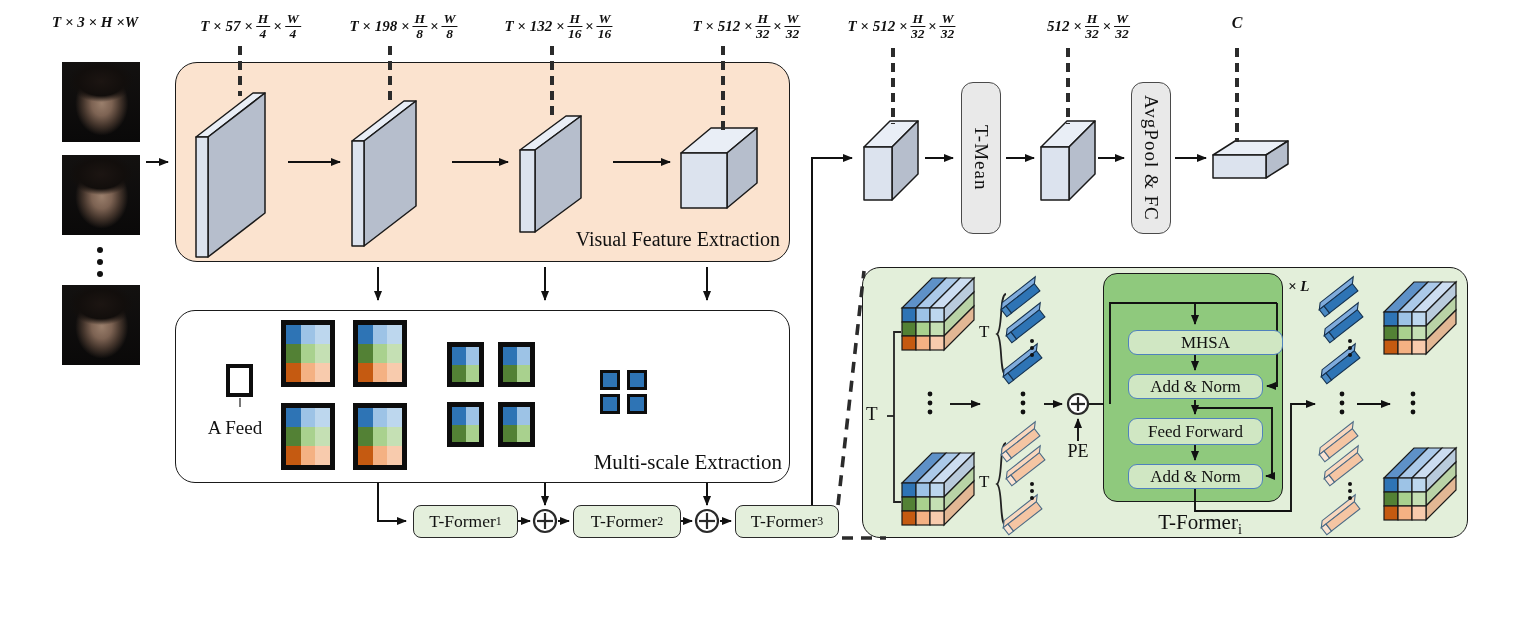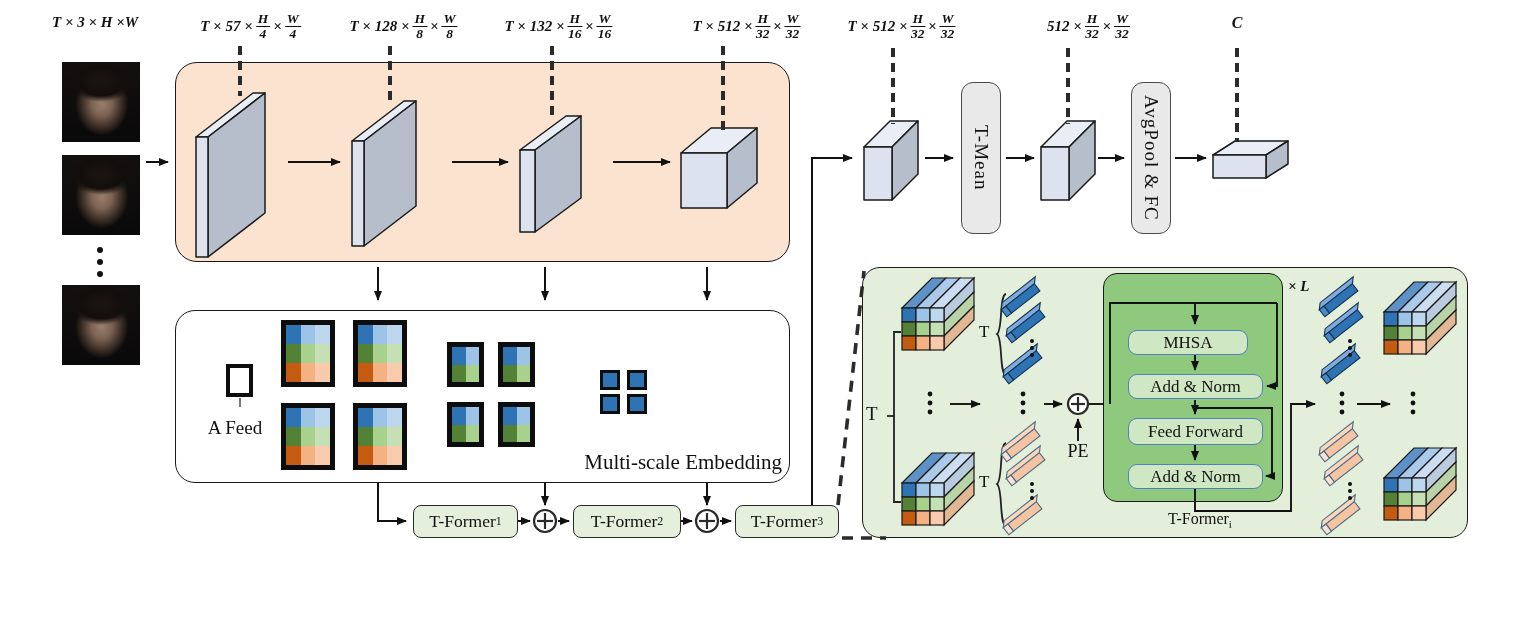--- a/index.html
+++ b/index.html
@@ -262,21 +262,21 @@
         <span class="n">H</span>
         <span class="d">4</span>
       </span>
     <span>×</span>
     <span class="frac">
         <span class="n">W</span>
         <span class="d">4</span>
       </span>
   </div>
   <div class="dim" style="left:405px;top:12px;">
-    <span>T × 128 ×</span>
+    <span>T × 198 ×</span>
     <span class="frac">
         <span class="n">H</span>
         <span class="d">8</span>
       </span>
     <span>×</span>
     <span class="frac">
         <span class="n">W</span>
         <span class="d">8</span>
       </span>
   </div>
@@ -325,21 +325,22 @@
     <span>×</span>
     <span class="frac">
         <span class="n">W</span>
         <span class="d">32</span>
       </span>
   </div>
   <div class="dim" style="left:1237px;top:14px;font-size:16px;">
     <span>C</span>
   </div>
 
-  <div class="boxlabel" style="left:480px;top:450px;width:302px;font-size:21px;">Multi-scale Embedding</div>
+  <div class="boxlabel" style="left:480px;top:228px;width:300px;">Visual Feature Extraction</div>
+  <div class="boxlabel" style="left:480px;top:450px;width:302px;font-size:21px;">Multi-scale Extraction</div>
 
   <div class="patchsq" style="left:226px;top:364px;"></div>
   <div class="plain ctr" style="left:240px;top:396px;font-size:12px;">‖</div>
   <div class="plain ctr" style="left:235px;top:417px;font-size:19px;">A Feed</div>
 
   <div class="g3" style="left:281px;top:320px;">
     <div class="c-bd"></div>
       <div class="c-bm"></div>
       <div class="c-bl"></div>
     <div class="c-gd"></div>
@@ -430,30 +431,30 @@
   <div class="vbox" style="left:1131px;top:82px;width:40px;height:152px;">
     <span class="vtext">AvgPool &amp; FC</span>
   </div>
 
   <div class="plain" style="left:866px;top:403px;font-size:19px;">T</div>
   <div class="plain" style="left:979px;top:322px;font-size:17px;">T</div>
   <div class="plain" style="left:979px;top:472px;font-size:17px;">T</div>
   <div class="plain ctr" style="left:1078px;top:441px;font-size:18px;">PE</div>
   <div class="plain" style="left:1288px;top:278px;font-size:15px;font-style:italic;font-weight:bold;">× L</div>
 
-  <div class="subbox" style="left:1128px;top:330px;width:120px;height:25px;">
+  <div class="subbox" style="left:1128px;top:330px;width:155px;height:25px;">
     <span>MHSA</span>
   </div>
   <div class="subbox" style="left:1128px;top:374px;width:135px;height:25px;">
     <span>Add &amp; Norm</span>
   </div>
   <div class="subbox" style="left:1128px;top:418px;width:135px;height:27px;">
     <span>Feed Forward</span>
   </div>
   <div class="subbox" style="left:1128px;top:464px;width:135px;height:25px;">
     <span>Add &amp; Norm</span>
   </div>
 
-  <div class="plain ctr" style="left:1200px;top:510px;font-size:16px;">
+  <div class="plain ctr" style="left:1200px;top:510px;font-size:21px;">
     <span>T-Former</span><sub>i</sub>
   </div>
 
 </div>
 
 </body></html>

